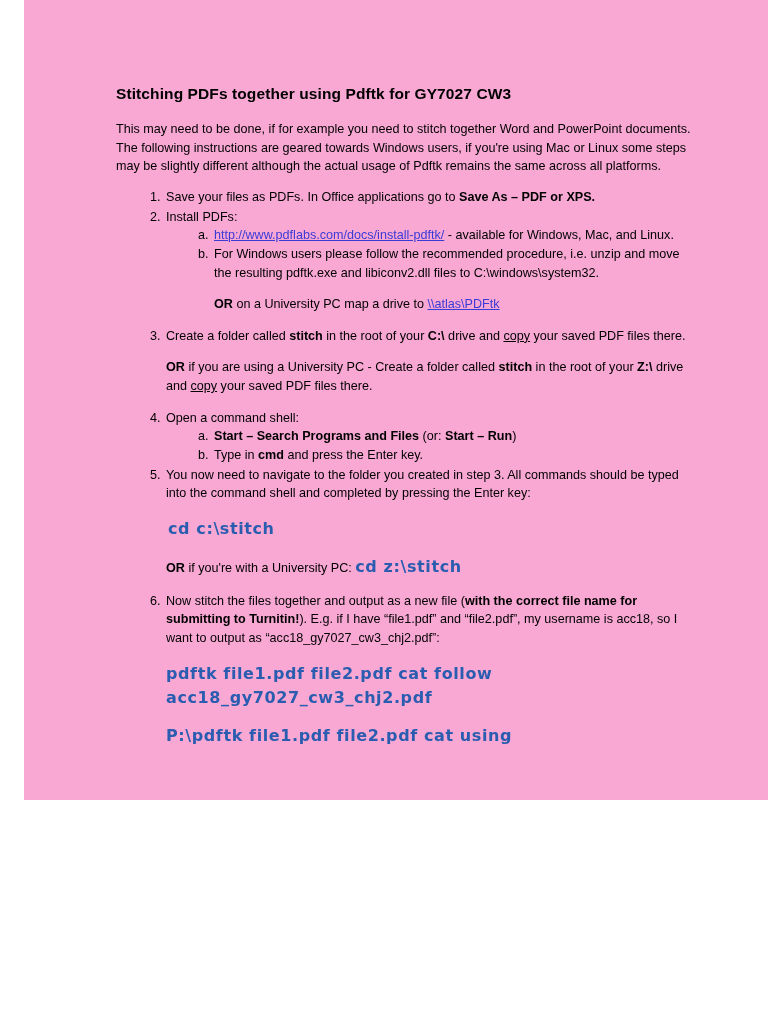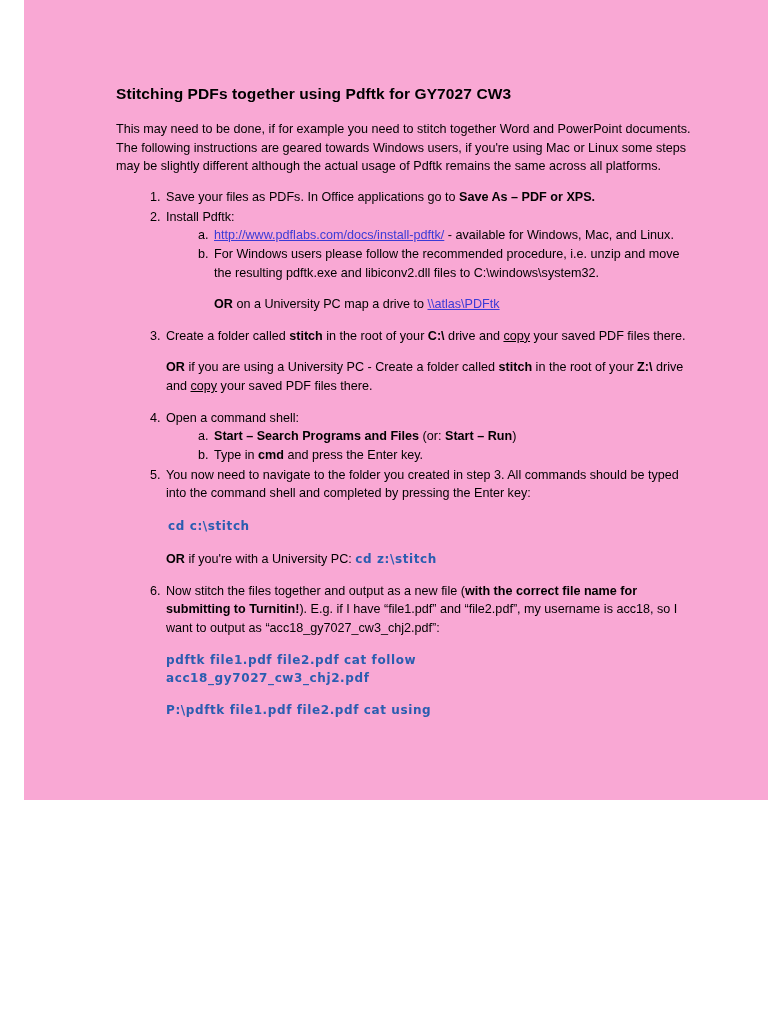--- a/index.html
+++ b/index.html
@@ -77,21 +77,21 @@
     text-decoration: underline;
     text-align: center;
   }
   .bold { font-weight: bold; }
   .underline { text-decoration: underline; }
   .code {
     font-family: "DejaVu Sans", sans-serif;
     color: #2a5db0;
     font-weight: bold;
     letter-spacing: 0.6px;
-    font-size: 12px;
+    font-size: 16px;
   }
   .code-block {
     margin-top: 14px;
     margin-bottom: 2px;
     line-height: 1.5;
   }
   .indent-code {
     padding-left: 2px;
   }
 </style>
@@ -105,21 +105,21 @@
 
     <p class="intro">This may need to be done, if for example you need to stitch together Word and PowerPoint documents. The following instructions are geared towards Windows users, if you're using Mac or Linux some steps may be slightly different although the actual usage of Pdftk remains the same across all platforms.</p>
 
     <ol class="main-list">
 
       <li>
         <span>Save your files as PDFs. In Office applications go to </span><span class="bold">Save As – PDF or XPS.</span>
       </li>
 
       <li>
-        <span>Install Pdftk:</span>
+        <span>Install PDFs:</span>
         <ol class="sub-list">
           <li>
             <a class="link" href="#">http://www.pdflabs.com/docs/install-pdftk/</a><span> - available for Windows, Mac, and Linux.</span>
           </li>
           <li>
             <span>For Windows users please follow the recommended procedure, i.e. unzip and move the resulting pdftk.exe and libiconv2.dll files to C:\windows\system32.</span>
             <div class="spacer-block">
               <span class="bold">OR</span><span> on a University PC map a drive to </span><a class="link" href="#">\\atlas\PDFtk</a>
             </div>
           </li>

